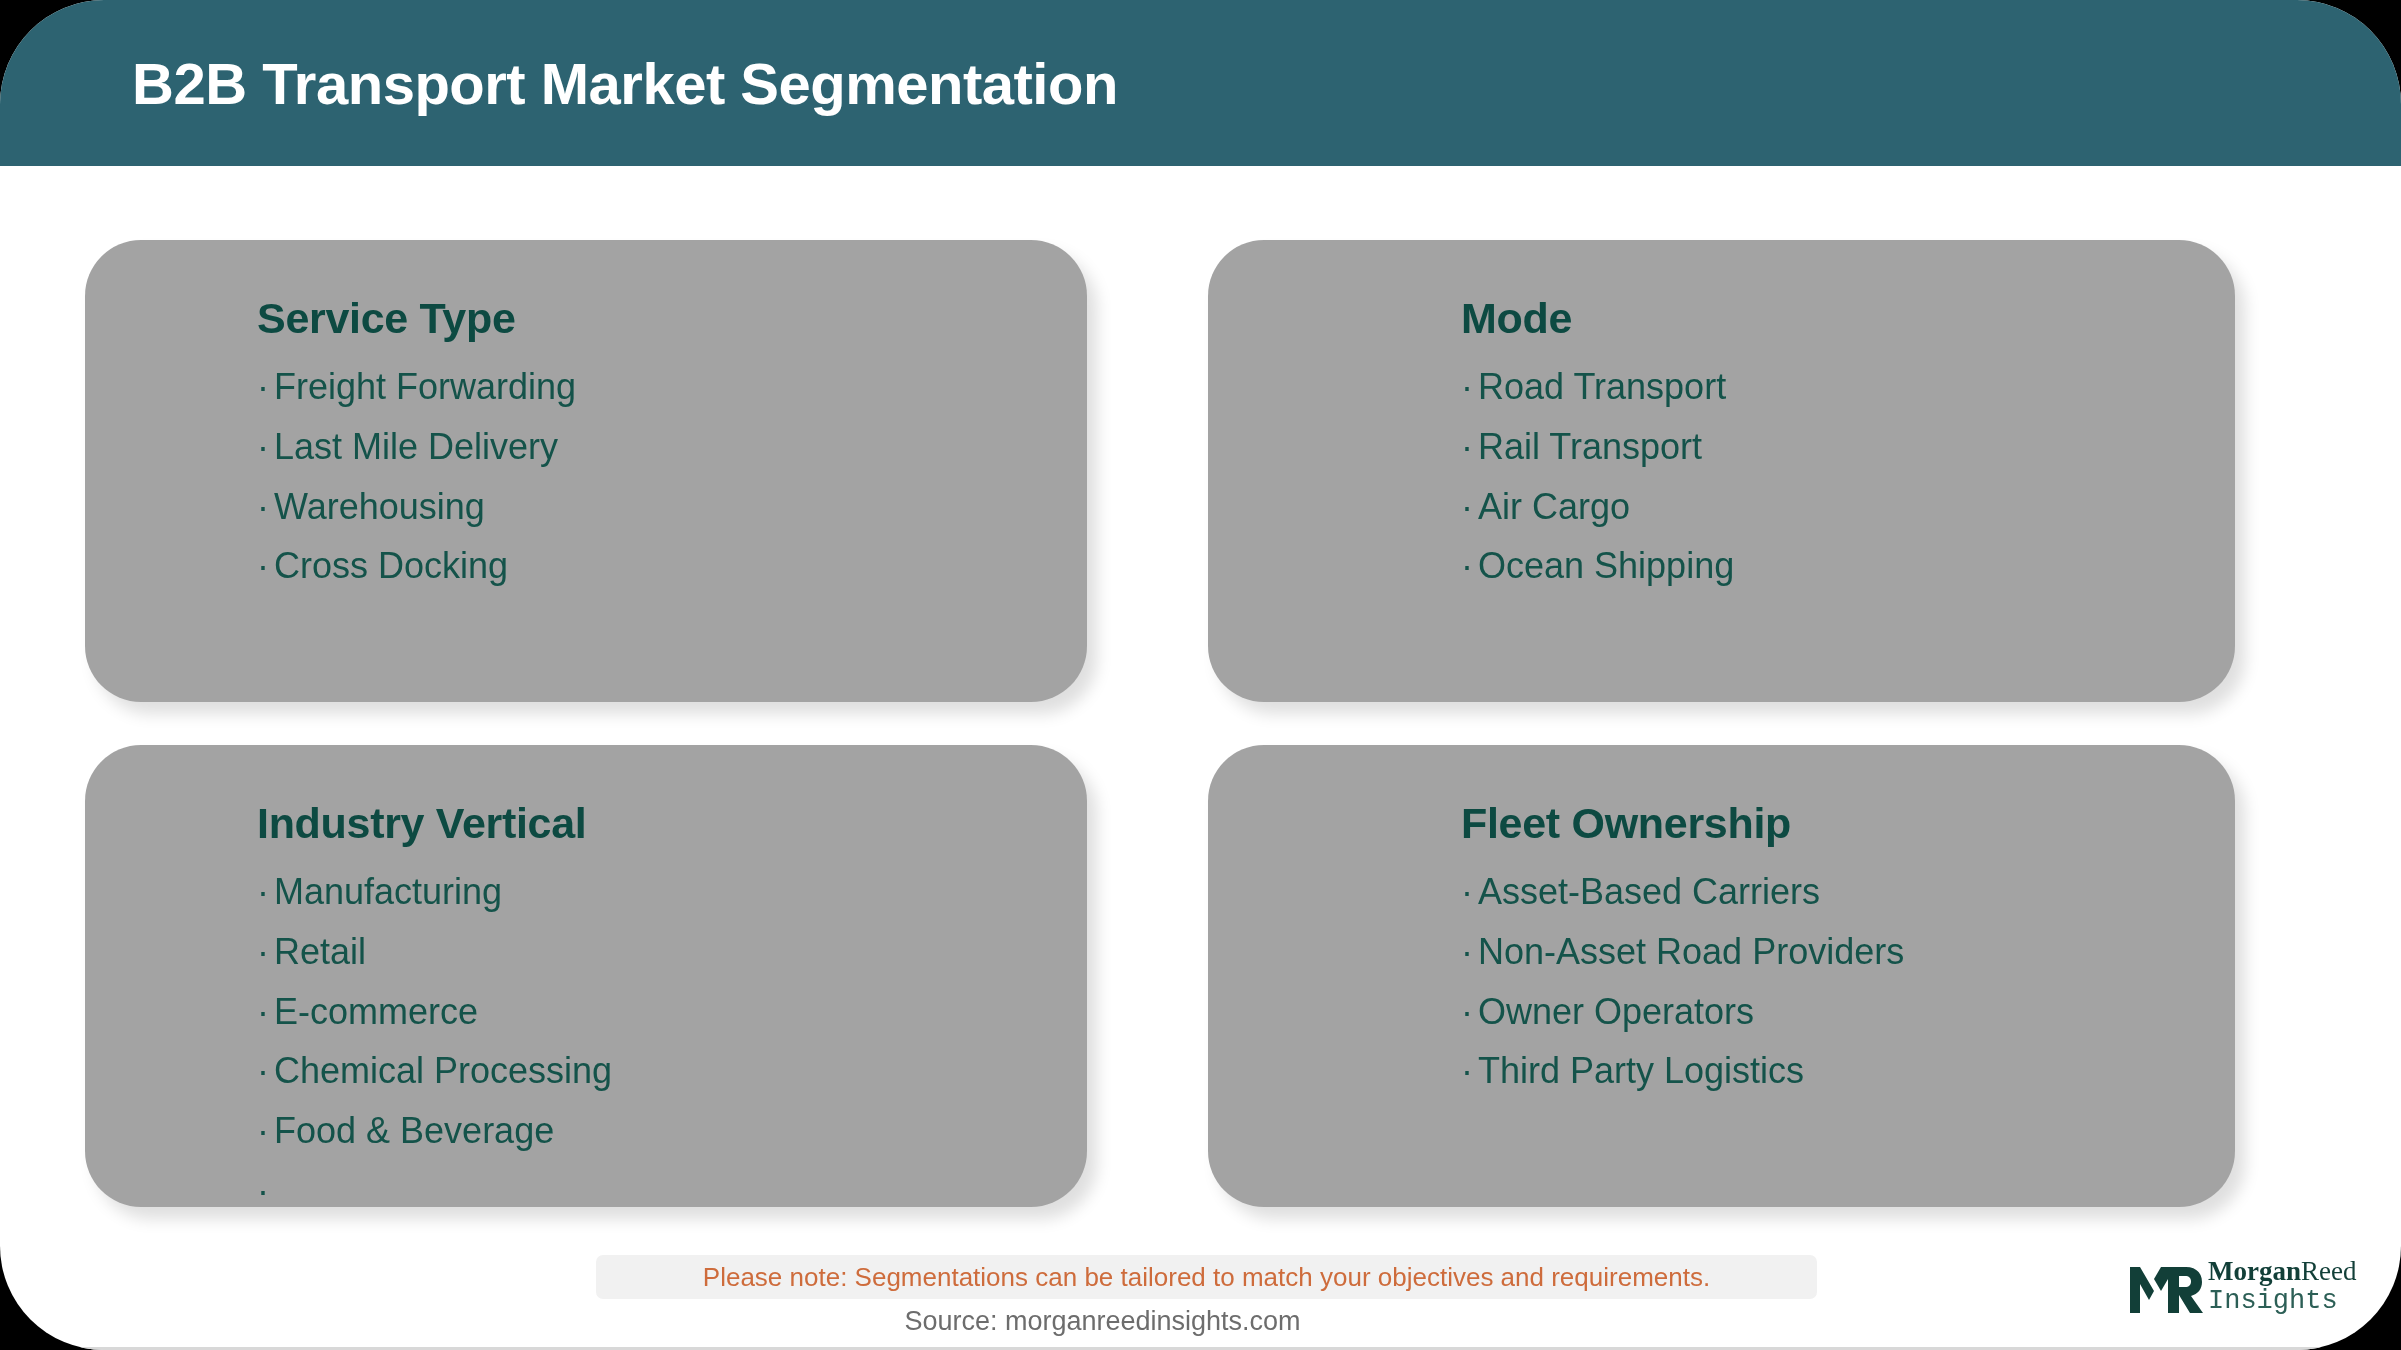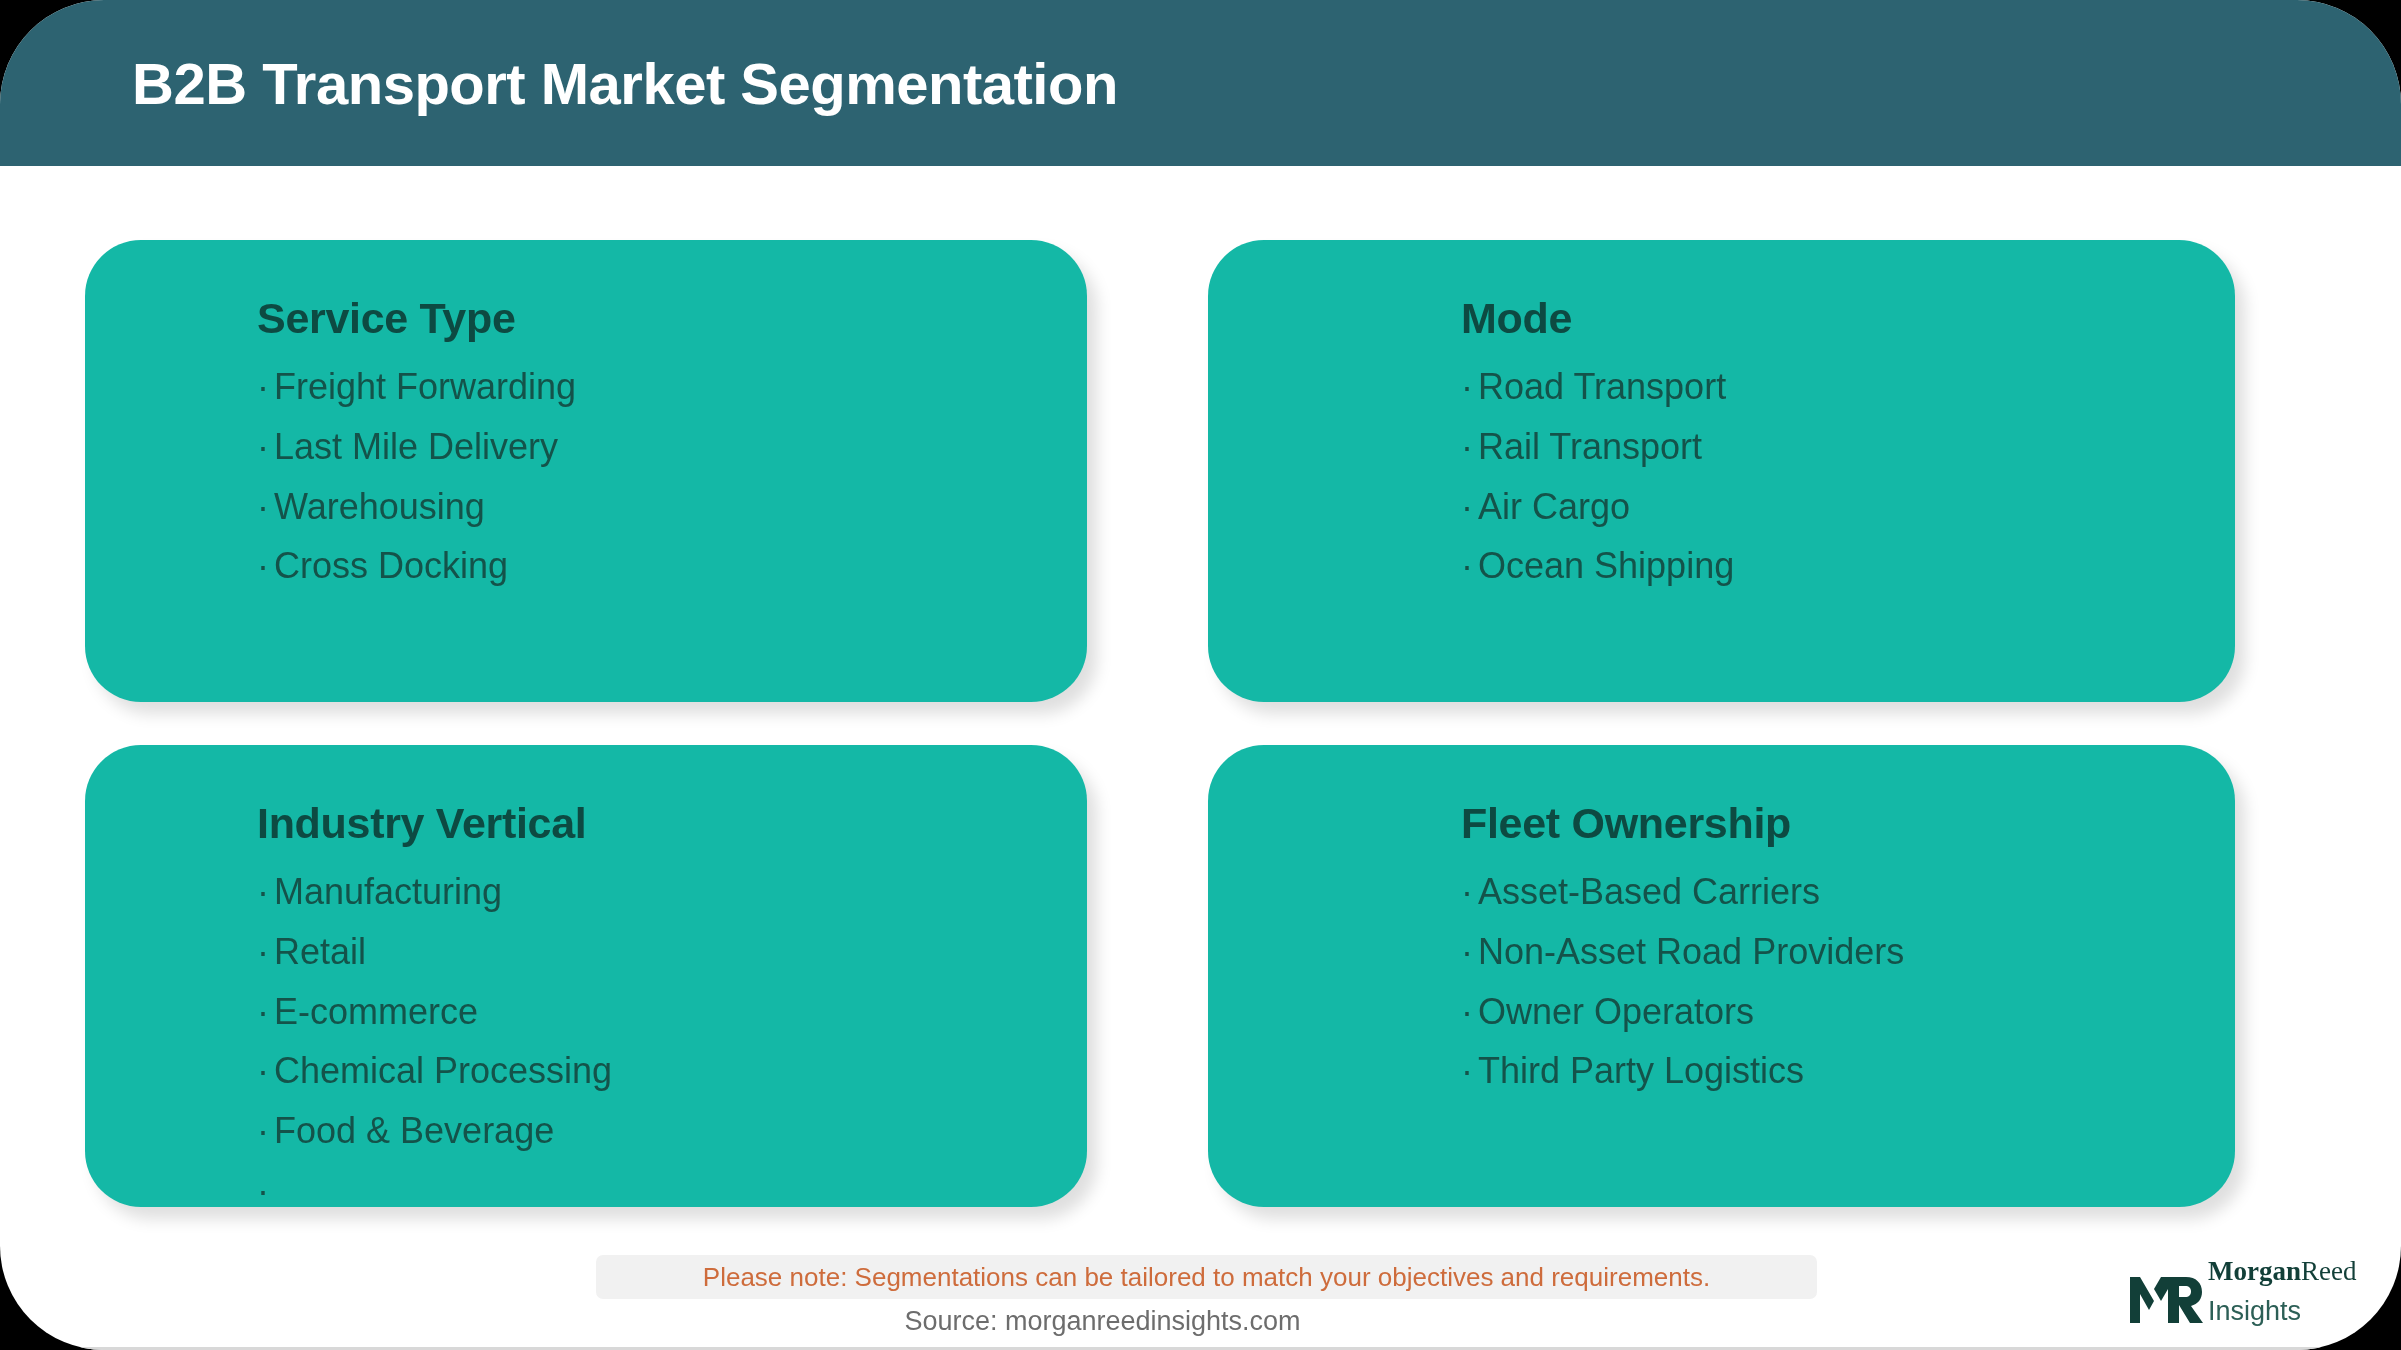--- a/index.html
+++ b/index.html
@@ -34,21 +34,21 @@
     color:#FFFFFF;
     font-size:58px;
     font-weight:bold;
     letter-spacing:-0.5px;
     white-space:nowrap;
   }
 
   
   .card {
     position:absolute;
-    background:#14b8a6;
+    background:#a3a3a3;
     border-radius:56px;
     box-shadow:10px 12px 16px rgba(0,0,0,0.13);
     padding-top:56px;
   }
   #card-0 { left:85px;   top:240px; width:1002px; height:462px; }
   #card-1 { left:1208px; top:240px; width:1027px; height:462px; }
   #card-2 { left:85px;   top:745px; width:1002px; height:462px; }
   #card-3 { left:1208px; top:745px; width:1027px; height:462px; }
 
   .card-inner { padding-left:172px; }
@@ -118,25 +118,25 @@
   #logo-mark { flex:0 0 auto; display:block; }
   #logo-words { line-height:1; }
   #logo-line-1 {
     font-family:"Liberation Serif", serif;
     font-size:27px;
     color:#123F38;
     white-space:nowrap;
   }
   #logo-line-1 .lw-bold { font-weight:bold; }
   #logo-line-2 {
-    font-family:Liberation Sans, sans-serif;
+    font-family:Liberation Mono, monospace;
     font-size:27px;
     color:#2C5F56;
     white-space:nowrap;
-    margin-top:13px;
+    margin-top:3px;
   }
 
   
   #bottom-hairline {
     position:absolute;
     left:60px; top:1347px;
     width:2280px; height:3px;
     background:#D8D8D8;
   }
 </style>

